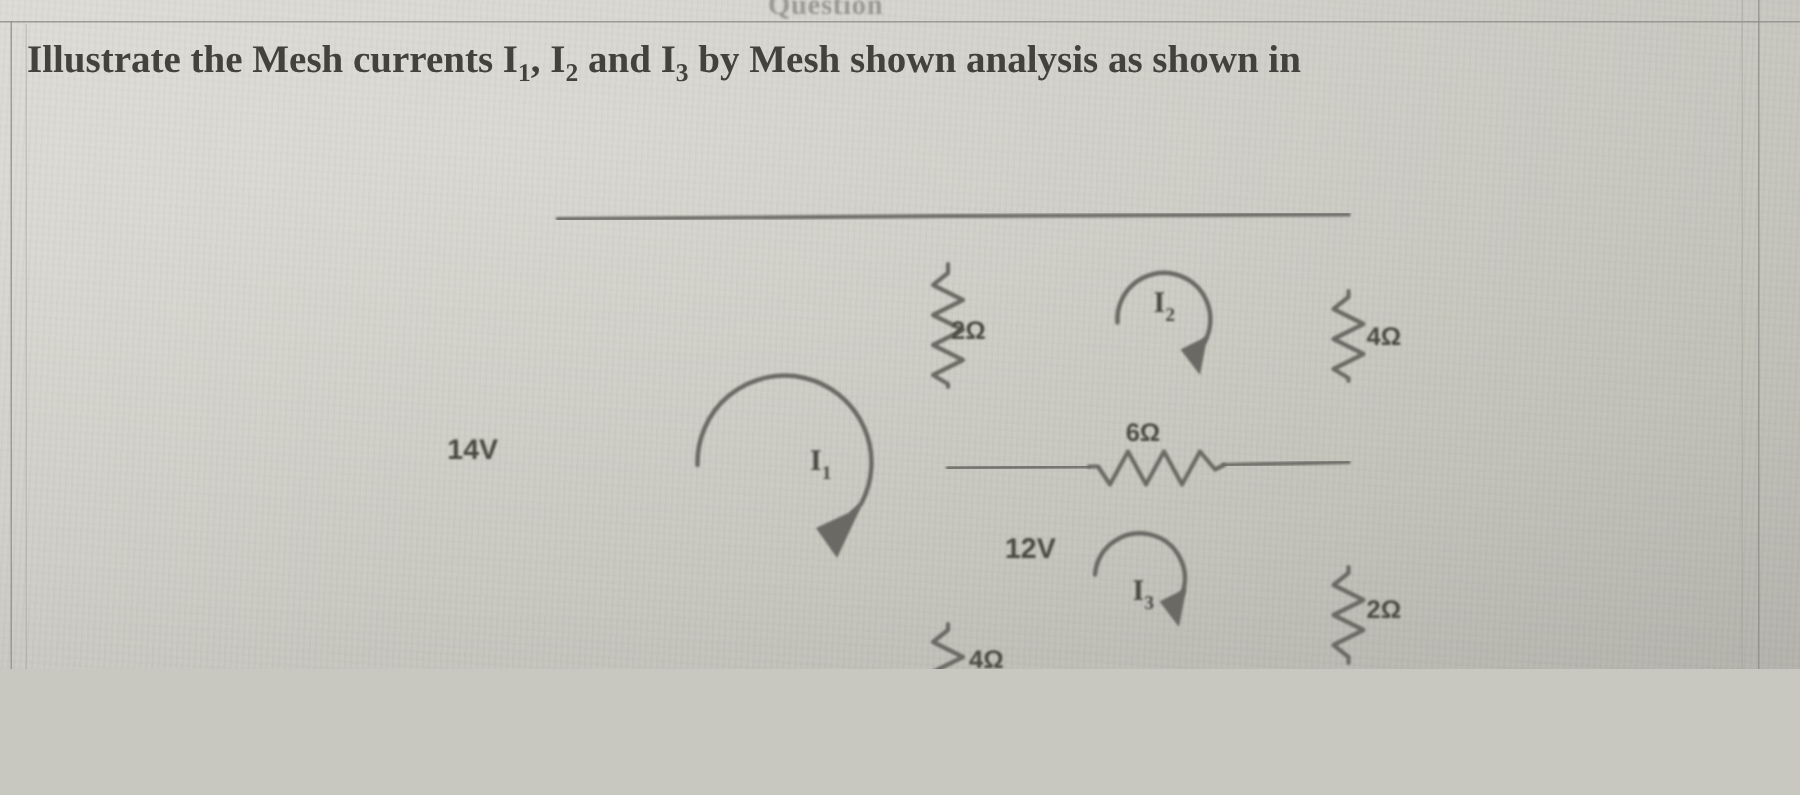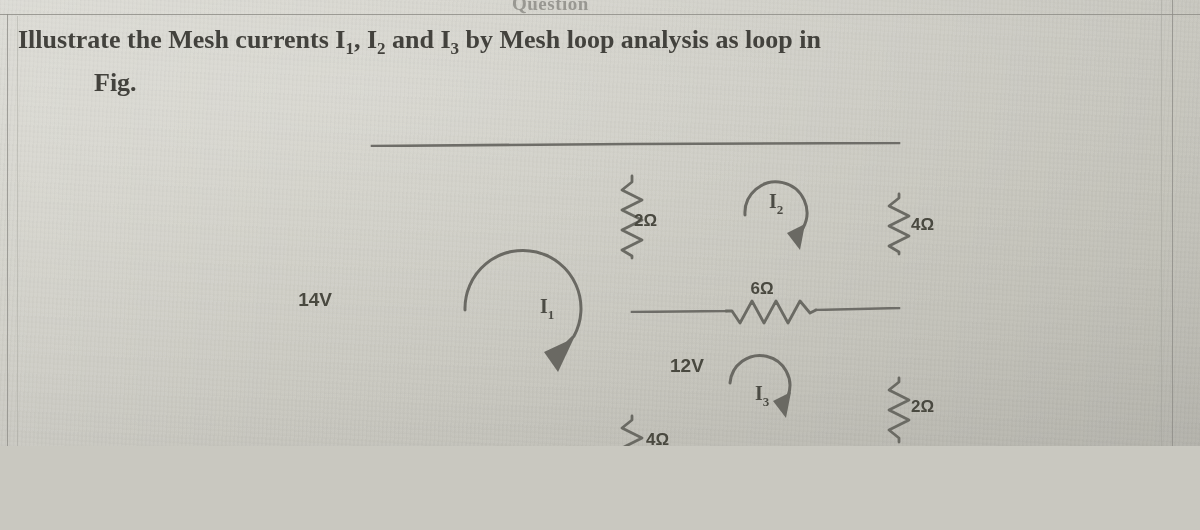--- a/index.html
+++ b/index.html
@@ -152,22 +152,21 @@
 
   <div class="rule-h" style="left:0px; top:14px; width:1200px;"></div>
   <div class="rule-v" style="left:7px; top:14px; height:516px;"></div>
   <div class="rule-v" style="left:1172px; top:0px; height:530px;"></div>
   <div class="rule-v faint" style="left:17px; top:16px; height:514px;"></div>
   <div class="rule-v faint" style="left:1161px; top:0px; height:530px;"></div>
 
   <div id="question-caption">Question</div>
 
   <div id="question-text">
-    <span>Illustrate the Mesh currents I</span><span class="sub">1</span><span>, I</span><span class="sub">2</span><span> and I</span><span class="sub">3</span><span> by Mesh loop analysis as loop in</span>
-    <span class="indent">Fig.</span>
+    <span>Illustrate the Mesh currents I</span><span class="sub">1</span><span>, I</span><span class="sub">2</span><span> and I</span><span class="sub">3</span><span> by Mesh shown analysis as shown in</span>
   </div>
 
   <div id="circuit-wrap">
     <svg id="circuit" width="1200" height="530" viewBox="0 0 1200 530">
       <defs>
         <filter id="soften" x="-20%" y="-20%" width="140%" height="140%">
           <feGaussianBlur stdDeviation="0.55"></feGaussianBlur>
         </filter>
       </defs>
 

